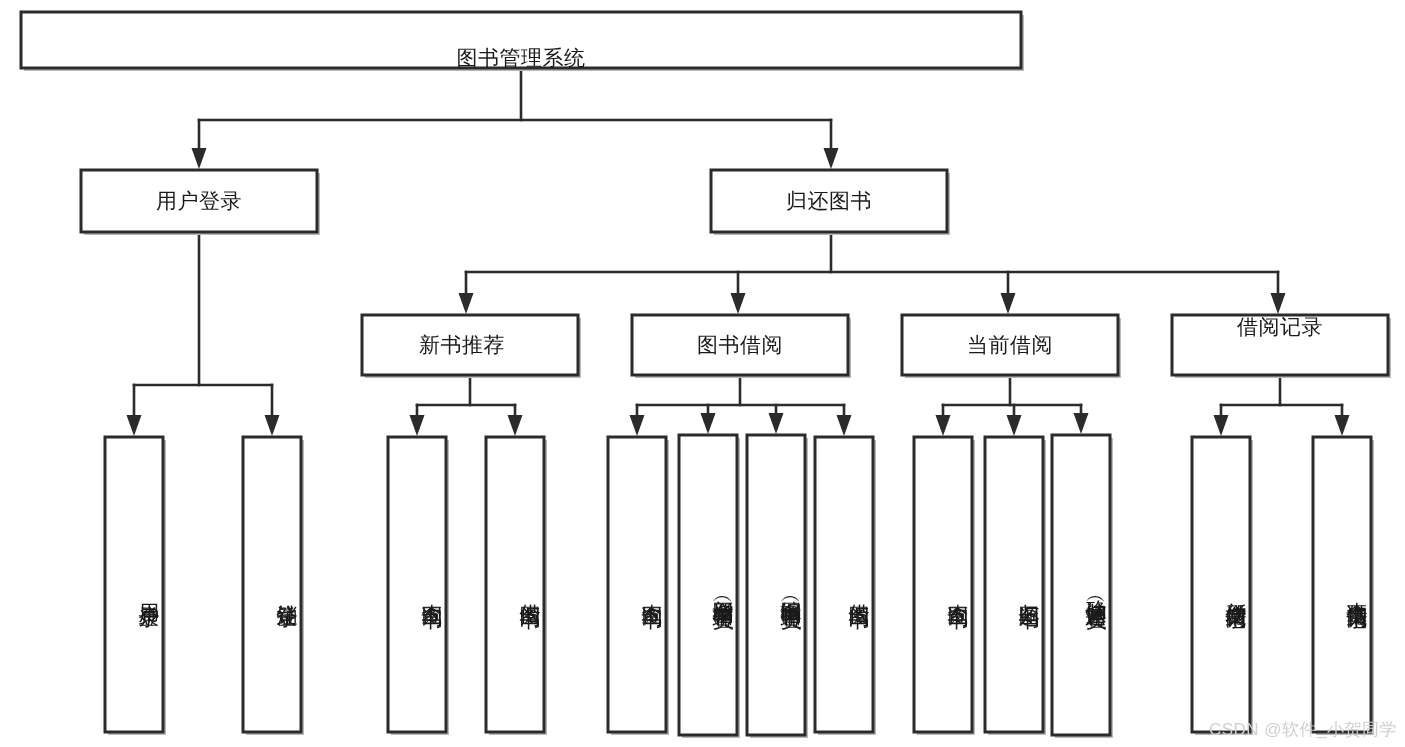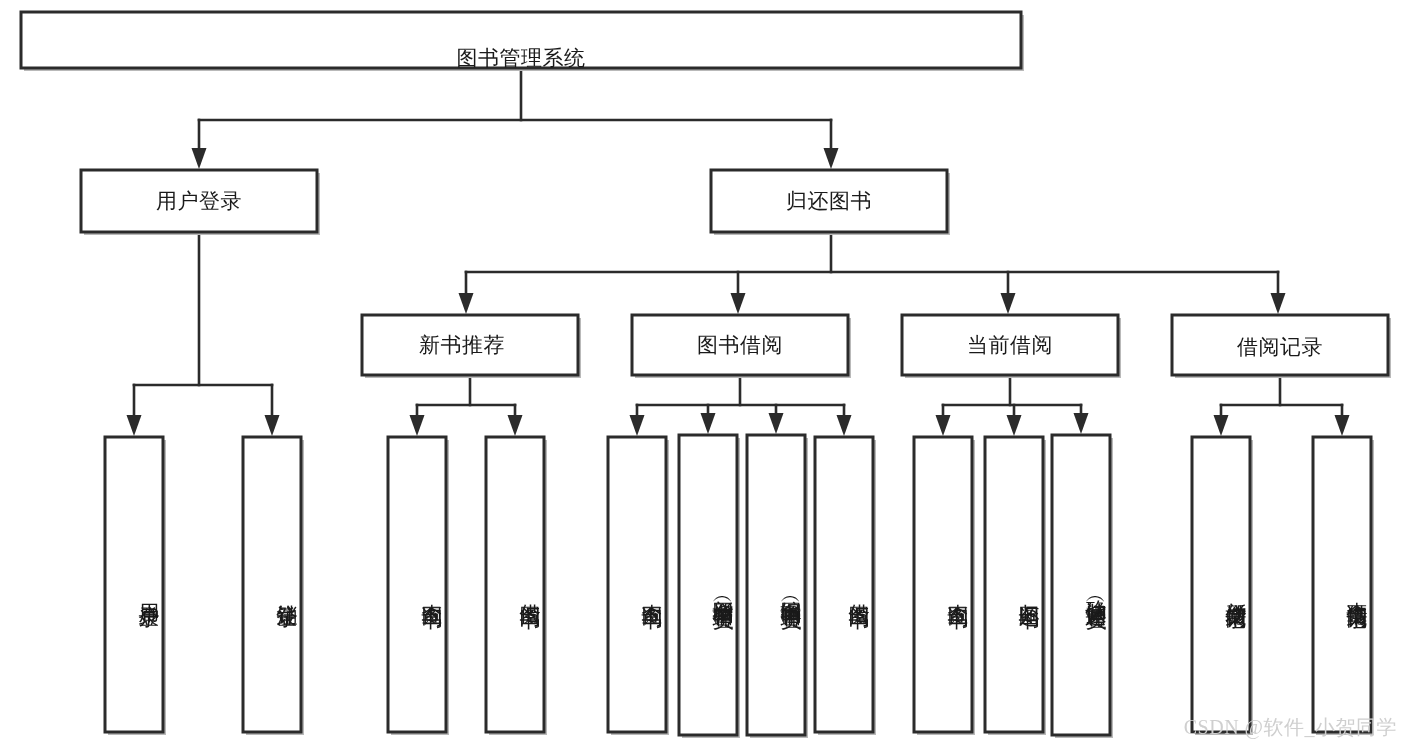--- a/index.html
+++ b/index.html
@@ -69,22 +69,22 @@
     font-size: 21px;
     color: #1a1a1a;
     letter-spacing: 0.5px;
     white-space: nowrap;
     pointer-events: none;
   }
   .watermark {
     position: absolute;
     right: 8px;
     bottom: 6px;
-    font-family: Liberation Serif, serif;
-    font-size: 20px;
+    font-family: Liberation Sans, sans-serif;
+    font-size: 17px;
     color: #cfcfcf;
     letter-spacing: 0.5px;
     white-space: nowrap;
     user-select: none;
   }
 </style>
 </head>
 <body>
 
 <div id="diagram-root">
@@ -188,21 +188,21 @@
       </g>
   </svg>
 
   <div id="label-layer">
       <div class="mid-label-box" style="left: 21px; top: 12px; width: 1000px; height: 42px; margin-top: 25px;">图书管理系统</div>
       <div class="mid-label-box" style="left: 81px; top: 170px; width: 236px; height: 62px;">用户登录</div>
       <div class="mid-label-box" style="left: 711px; top: 170px; width: 236px; height: 62px;">归还图书</div>
       <div class="mid-label-box" style="left: 362px; top: 315px; width: 200px; height: 60px;">新书推荐</div>
       <div class="mid-label-box" style="left: 632px; top: 315px; width: 216px; height: 60px; text-align: center;">图书借阅</div>
       <div class="mid-label-box" style="left: 902px; top: 315px; width: 216px; height: 60px;">当前借阅</div>
-      <div class="mid-label-box" style="left: 1172px; top: 317px; width: 216px; height: 60px;">借阅记录</div>
+      <div class="mid-label-box" style="left: 1172px; top: 297px; width: 216px; height: 60px;">借阅记录</div>
       <div class="leaf-label-box" style="left: 105px; top: 437px; width: 58px; height: 295px; padding-top: 10px; box-sizing: border-box;">用户登录</div>
       <div class="leaf-label-box" style="left: 243px; top: 437px; width: 58px; height: 295px; padding-top: 10px; box-sizing: border-box;">注销登录</div>
       <div class="leaf-label-box" style="left: 388px; top: 437px; width: 58px; height: 295px; padding-top: 10px; box-sizing: border-box;">查询图书</div>
       <div class="leaf-label-box" style="left: 486px; top: 437px; width: 58px; height: 295px; padding-top: 10px; box-sizing: border-box;">借阅图书</div>
       <div class="leaf-label-box" style="left: 608px; top: 437px; width: 58px; height: 295px; padding-top: 10px; box-sizing: border-box;">查询图书</div>
       <div class="leaf-label-box" style="left: 679px; top: 435px; width: 58px; height: 300px; padding-top: 10px; box-sizing: border-box;">新增图书（管理员）</div>
       <div class="leaf-label-box" style="left: 747px; top: 435px; width: 58px; height: 300px; padding-top: 10px; box-sizing: border-box;">编辑图书（管理员）</div>
       <div class="leaf-label-box" style="left: 815px; top: 437px; width: 58px; height: 295px; padding-top: 10px; box-sizing: border-box;">借阅图书</div>
       <div class="leaf-label-box" style="left: 914px; top: 437px; width: 58px; height: 295px; padding-top: 10px; box-sizing: border-box;">查询图书</div>
       <div class="leaf-label-box" style="left: 985px; top: 437px; width: 58px; height: 295px; padding-top: 10px; box-sizing: border-box;">归还图书</div>

